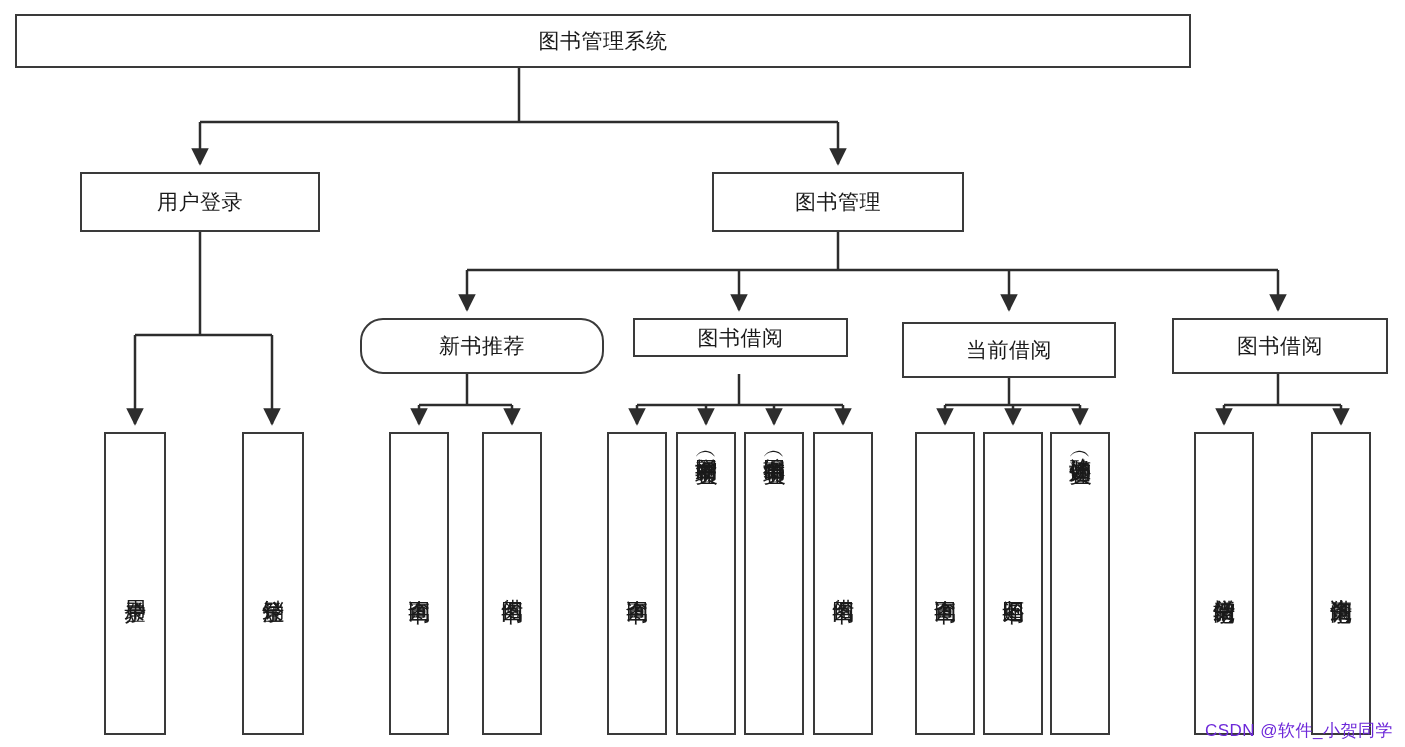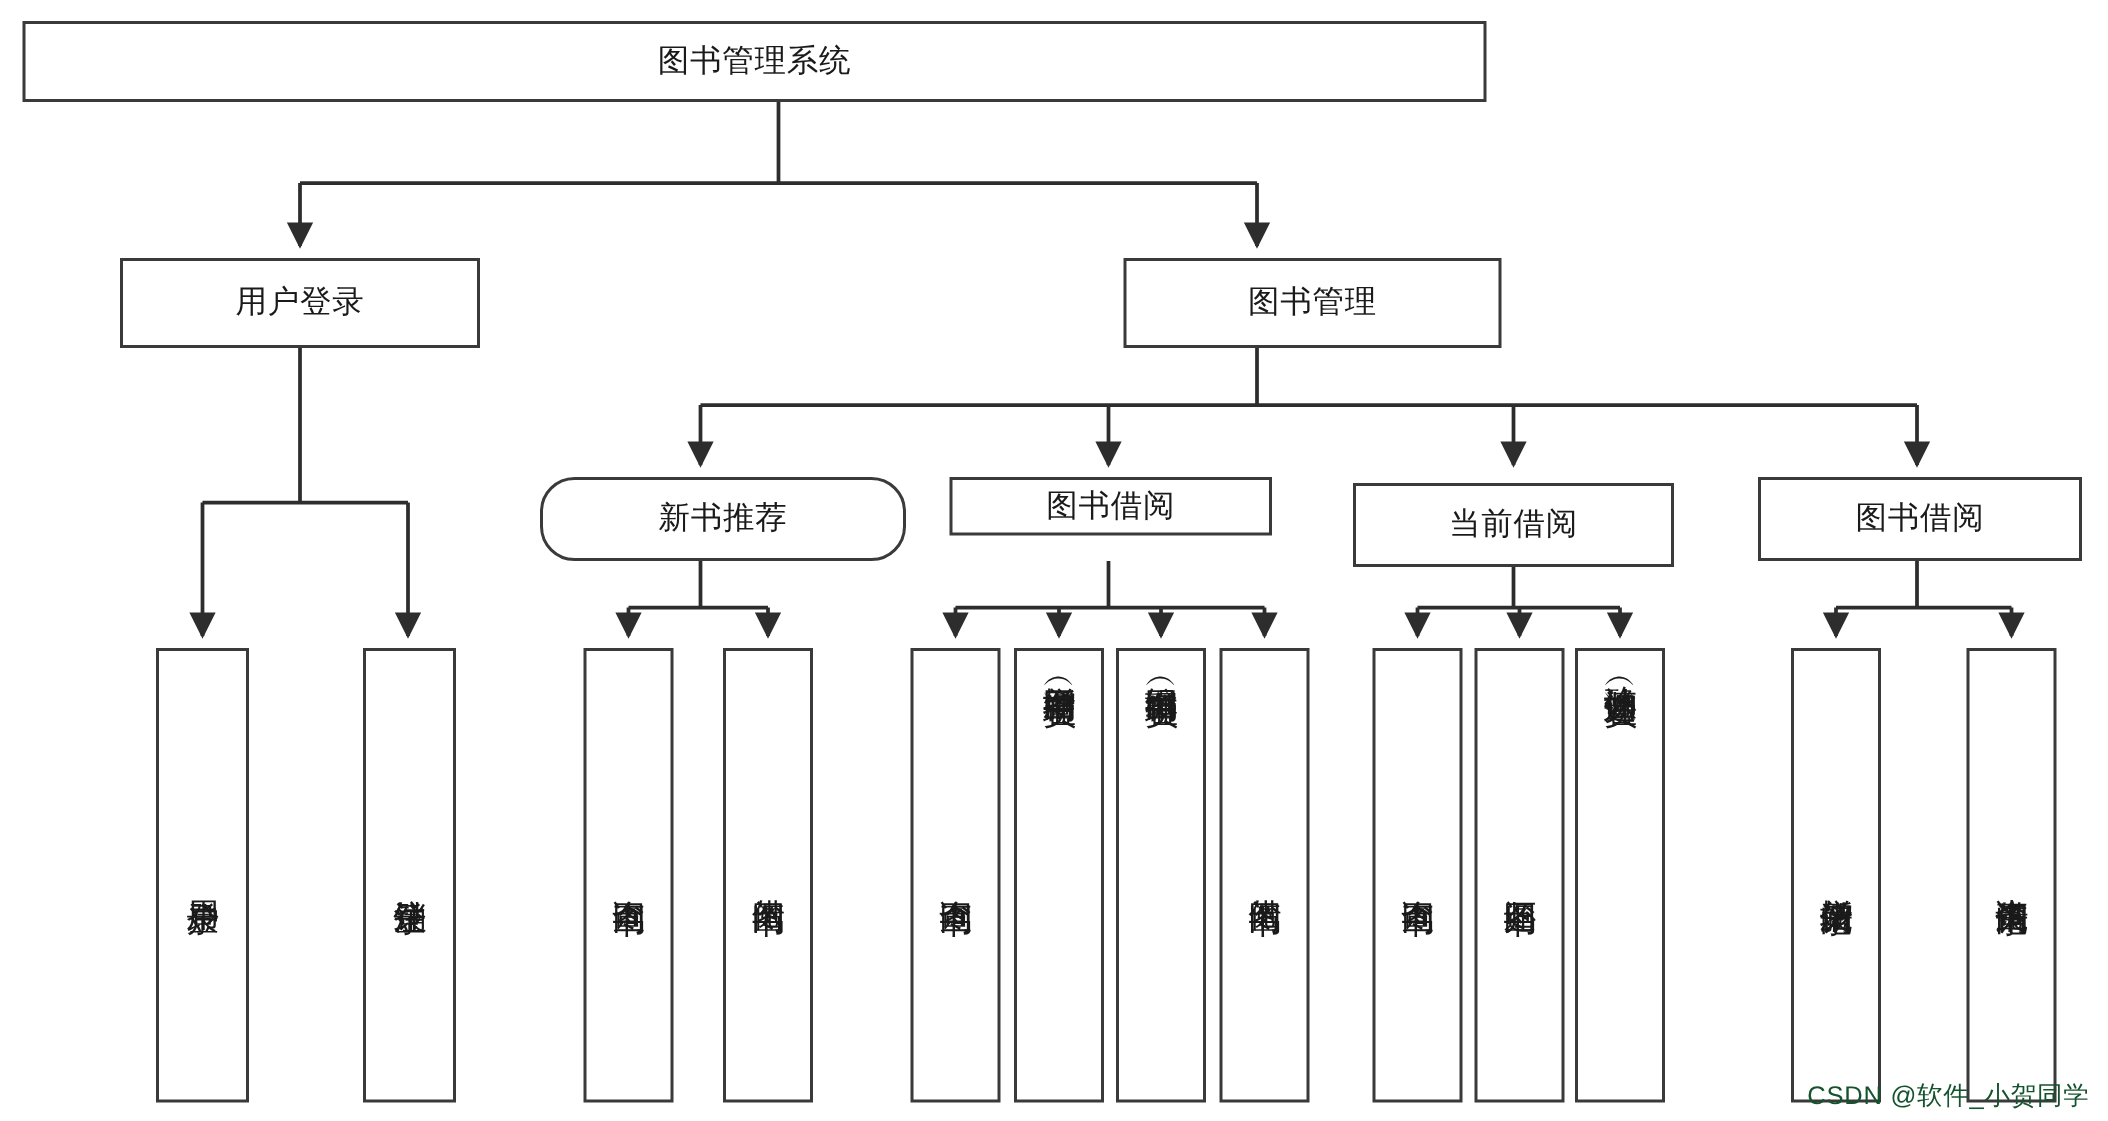--- a/index.html
+++ b/index.html
@@ -57,21 +57,21 @@
   }
   .leaf-box.align-top {
     align-items: flex-start;
     padding-top: 6px;
   }
   #watermark {
     position: absolute;
     right: 12px;
     bottom: 5px;
     font-size: 17px;
-    color: #14532d;
+    color: #6d28d9;
     letter-spacing: 0.5px;
     white-space: nowrap;
   }
 </style>
 </head>
 <body>
 
 <div id="diagram-root">
 
   <svg id="tree-svg" viewBox="0 0 1405 747" xmlns="http://www.w3.org/2000/svg">
@@ -117,29 +117,29 @@
       <path d="M 1013 405 L 1013 424" marker-end="url(#arrow)"></path>
       <path d="M 1080 405 L 1080 424" marker-end="url(#arrow)"></path>
 
       <path d="M 1278 374 L 1278 405"></path>
       <path d="M 1224 405 L 1341 405"></path>
       <path d="M 1224 405 L 1224 424" marker-end="url(#arrow)"></path>
       <path d="M 1341 405 L 1341 424" marker-end="url(#arrow)"></path>
     </g>
   </svg>
 
-  <div class="node-box" style="left:15px; top:14px; width:976px; height:54px;">
+  <div class="node-box" style="left:15px; top:14px; width:1176px; height:54px;">
     <span class="node-label">图书管理系统</span>
   </div>
 
   <div class="node-box" style="left:80px; top:172px; width:240px; height:60px;">
     <span class="node-label">用户登录</span>
   </div>
 
-  <div class="node-box" style="left:712px; top:172px; width:252px; height:60px;margin-left:37px;">
+  <div class="node-box" style="left:712px; top:172px; width:252px; height:60px;">
     <span class="node-label">图书管理</span>
   </div>
 
   <div class="node-box" style="left:360px; top:318px; width:244px; height:56px;border-radius:23px;">
     <span class="node-label">新书推荐</span>
   </div>
 
   <div class="node-box" style="left:633px; top:318px; width:215px; height:39px;">
     <span class="node-label">图书借阅</span>
   </div>

